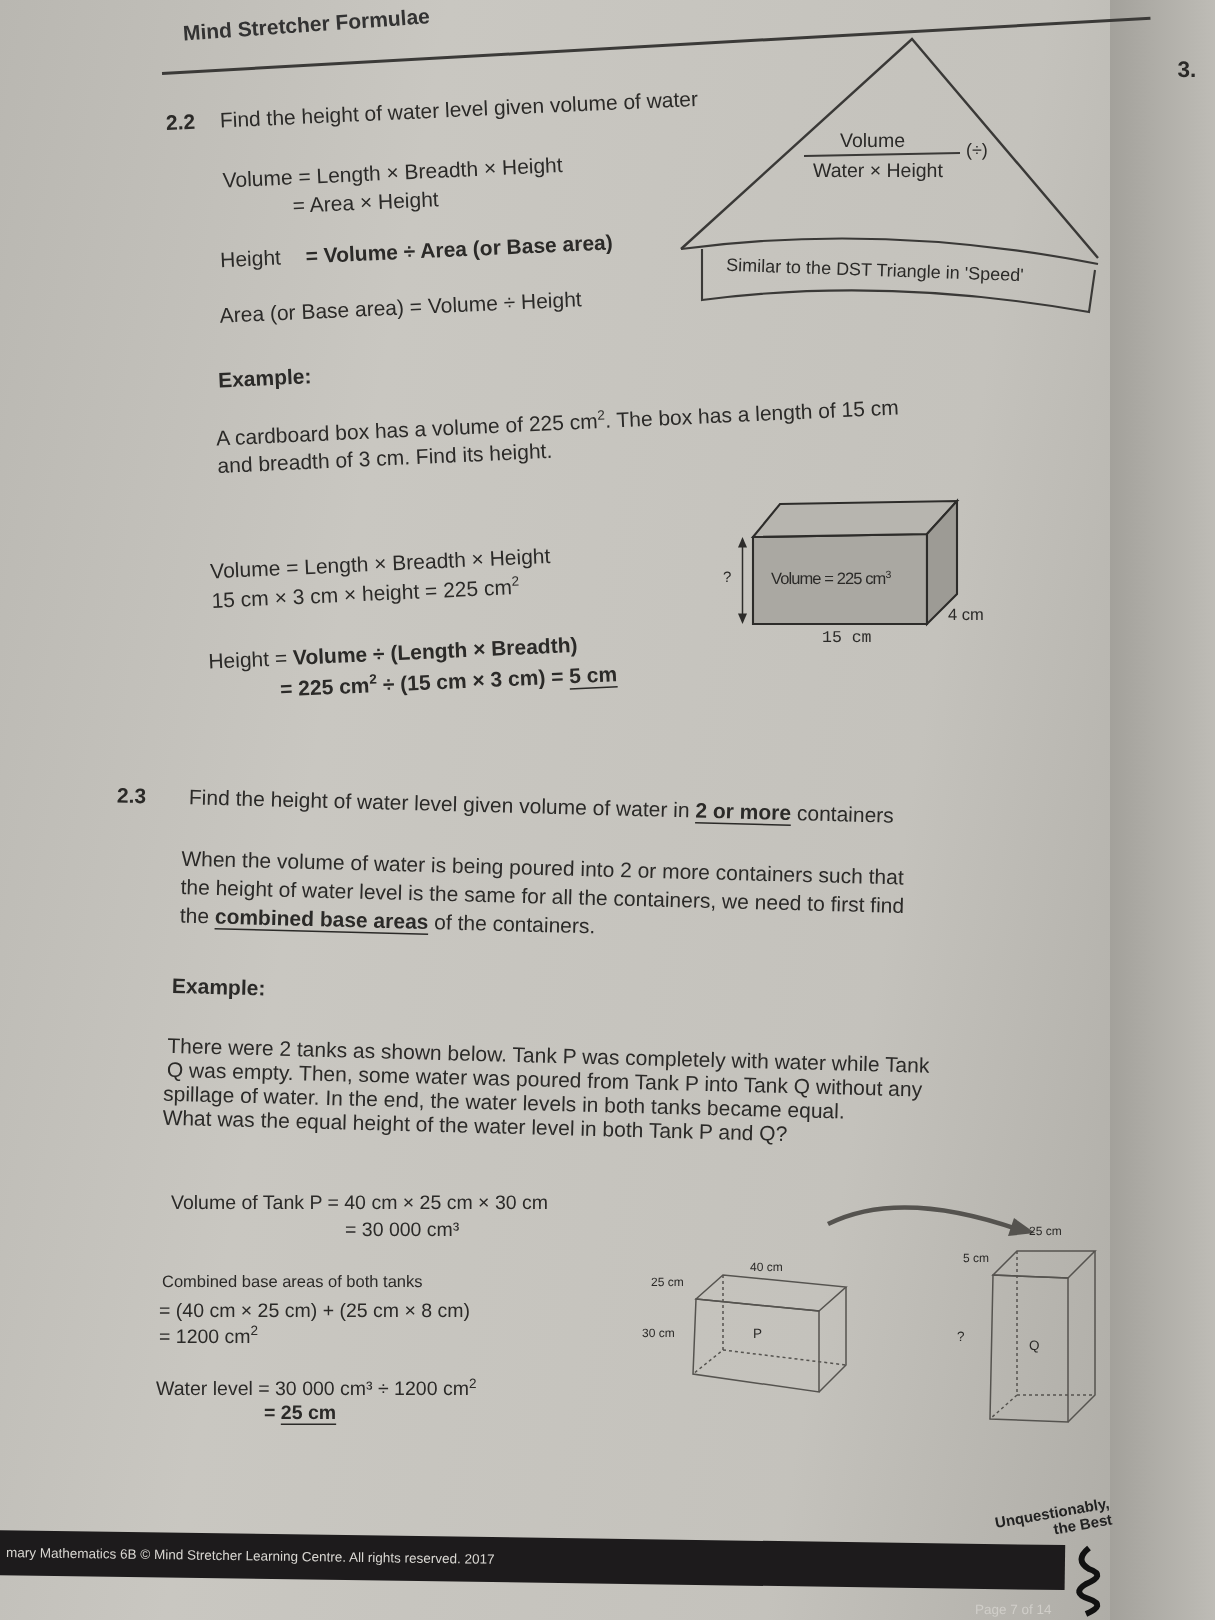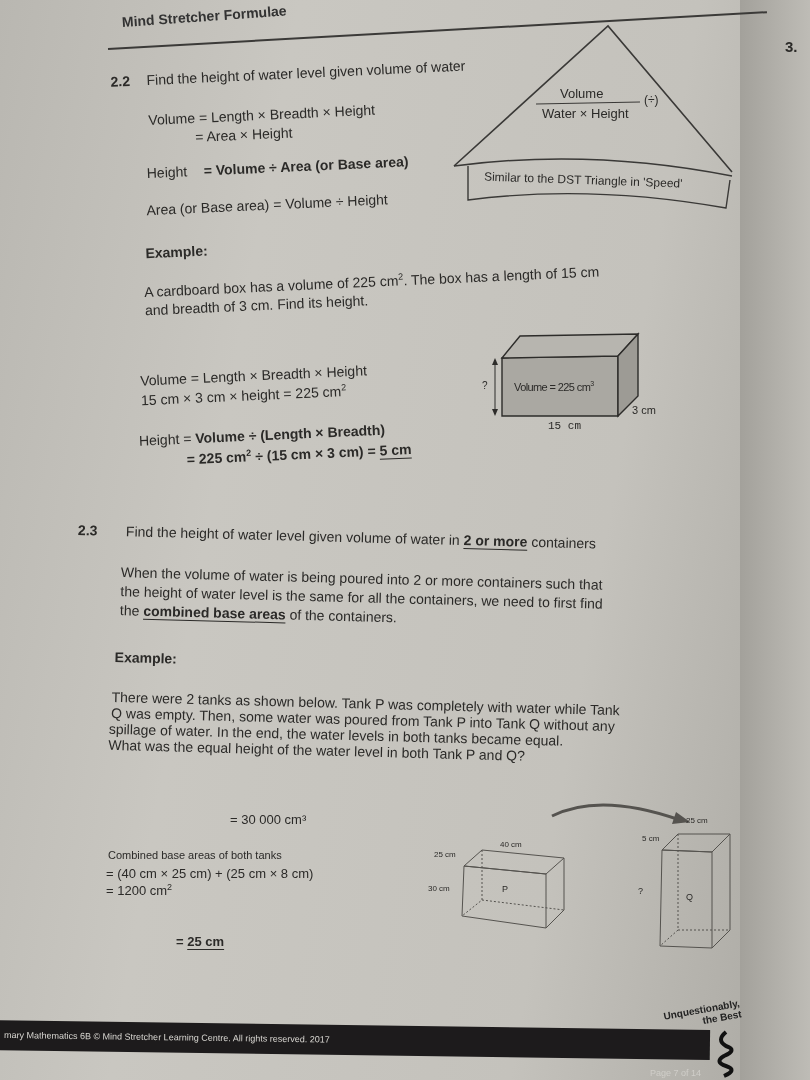--- a/index.html
+++ b/index.html
@@ -80,21 +80,21 @@
         <polygon points="138,26 158,4 158,66 138,86" fill="#9d9b95" stroke="#2d2c2a" stroke-width="1.4"></polygon>
         <line x1="15" y1="30" x2="15" y2="84" stroke="#2d2c2a" stroke-width="1"></line>
         <polygon points="15,28 12,35 18,35" fill="#2d2c2a"></polygon>
         <polygon points="15,86 12,79 18,79" fill="#2d2c2a"></polygon>
       </svg>
       <span class="t" style="left:34px;top:50px;font-size:11px;letter-spacing:-0.6px;">
         <span>Volume = 225 cm</span><span class="sup" style="font-size:7px;">3</span>
       </span>
       <span class="t" style="left:2px;top:50px;font-size:10px;">?</span>
       <span class="t" style="left:68px;top:90px;font-size:11px;font-family:Liberation Mono, monospace;">15 cm</span>
-      <span class="t" style="left:152px;top:74px;font-size:11px;">3 cm</span>
+      <span class="t" style="left:152px;top:74px;font-size:11px;">4 cm</span>
     </div>
 
     <div style="position:absolute;left:0;top:0;width:770px;height:1000px;transform:rotate(1.5deg);transform-origin:80px 530px;">
       <span class="t b" style="left:78px;top:522px;">2.3</span>
       <span class="t" style="left:126px;top:522px;">
         <span>Find the height of water level given volume of water in </span><span class="b u">2 or more</span><span> containers</span>
       </span>
       <span class="t" style="left:122px;top:563px;">When the volume of water is being poured into 2 or more containers such that</span>
       <span class="t" style="left:122px;top:582px;">the height of water level is the same for all the containers, we need to first find</span>
       <span class="t" style="left:122px;top:601px;">
@@ -102,25 +102,29 @@
       </span>
 
       <span class="t b" style="left:118px;top:648px;">Example:</span>
       <span class="t" style="left:116px;top:688px;">There were 2 tanks as shown below.  Tank P was completely with water while Tank</span>
       <span class="t" style="left:116px;top:704px;">Q was empty.  Then, some water was poured from Tank P into Tank Q without any</span>
       <span class="t" style="left:114px;top:720px;">spillage of water.  In the end, the water levels in both tanks became equal.</span>
       <span class="t" style="left:114px;top:736px;">What was the equal height of the water level in both Tank P and Q?</span>
     </div>
 
     <div style="position:absolute;left:0;top:0;width:770px;height:1000px;">
+      <span class="t" style="left:114px;top:794px;font-size:13px;">Volume of Tank P = 40 cm × 25 cm × 30 cm</span>
       <span class="t" style="left:230px;top:812px;font-size:13px;">= 30 000 cm³</span>
       <span class="t" style="left:108px;top:849px;font-size:11px;">Combined base areas of both tanks</span>
       <span class="t" style="left:106px;top:866px;font-size:13px;">= (40 cm × 25 cm) + (25 cm × 8 cm)</span>
       <span class="t" style="left:106px;top:882px;font-size:13px;">
         <span>= 1200 cm</span><span class="sup">2</span>
+      </span>
+      <span class="t" style="left:104px;top:917px;font-size:13px;">
+        <span>Water level = 30 000 cm³ ÷ 1200 cm</span><span class="sup">2</span>
       </span>
       <span class="t b" style="left:176px;top:934px;font-size:13px;">
         <span>= </span><span class="u">25 cm</span>
       </span>
     </div>
 
     <div style="position:absolute;left:410px;top:790px;width:340px;height:170px;">
       <svg width="340" height="170" viewBox="0 0 340 170" style="position:absolute;left:0;top:0;">
 
         <g stroke="#55534f" stroke-width="1" fill="none">

